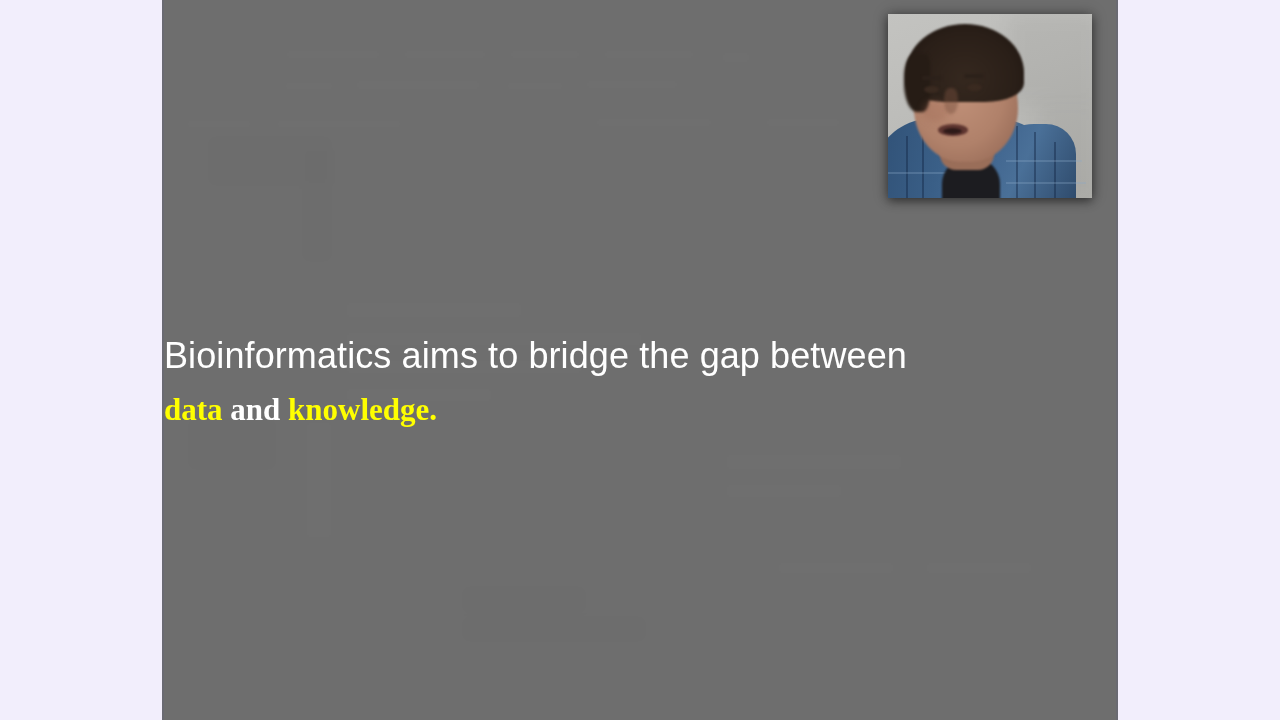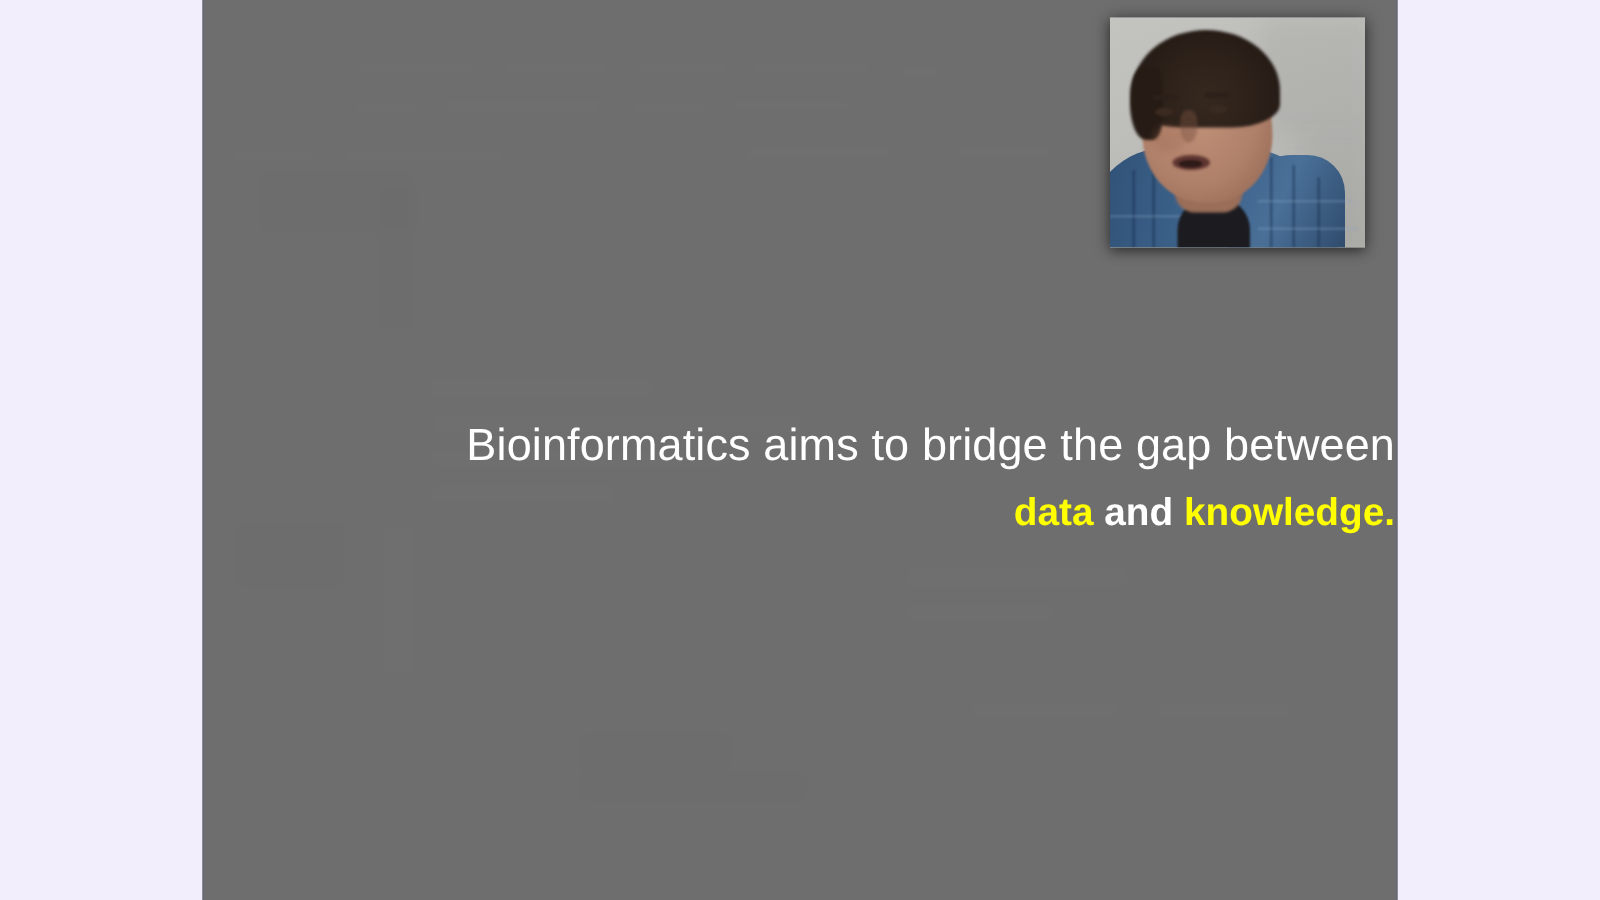--- a/index.html
+++ b/index.html
@@ -66,38 +66,39 @@
     inset: 0;
     background: rgba(110,110,110,0.80);
   }
 
   
   #caption-block {
     position: absolute;
     left: 0;
     right: 0;
     top: 334px;
-    text-align: right;
+    text-align: left;
     line-height: 1.22;
     user-select: none;
   }
   #caption-line-1 {
     display: block;
     font-size: 36px;
     font-weight: 400;
     color: #ffffff;
     letter-spacing: 0.1px;
     white-space: nowrap;
   }
   #caption-line-2 {
     display: block;
     margin-top: 13px;
     font-size: 31px;
     font-weight: bold;
     white-space: nowrap;
+    font-family: Liberation Serif, serif;
   }
   .kw-yellow { color: #ffff00; }
   .kw-white  { color: #ffffff; }
 
   
   #webcam-overlay {
     position: absolute;
     left: 724px;   
     top: 14px;
     width: 204px;

